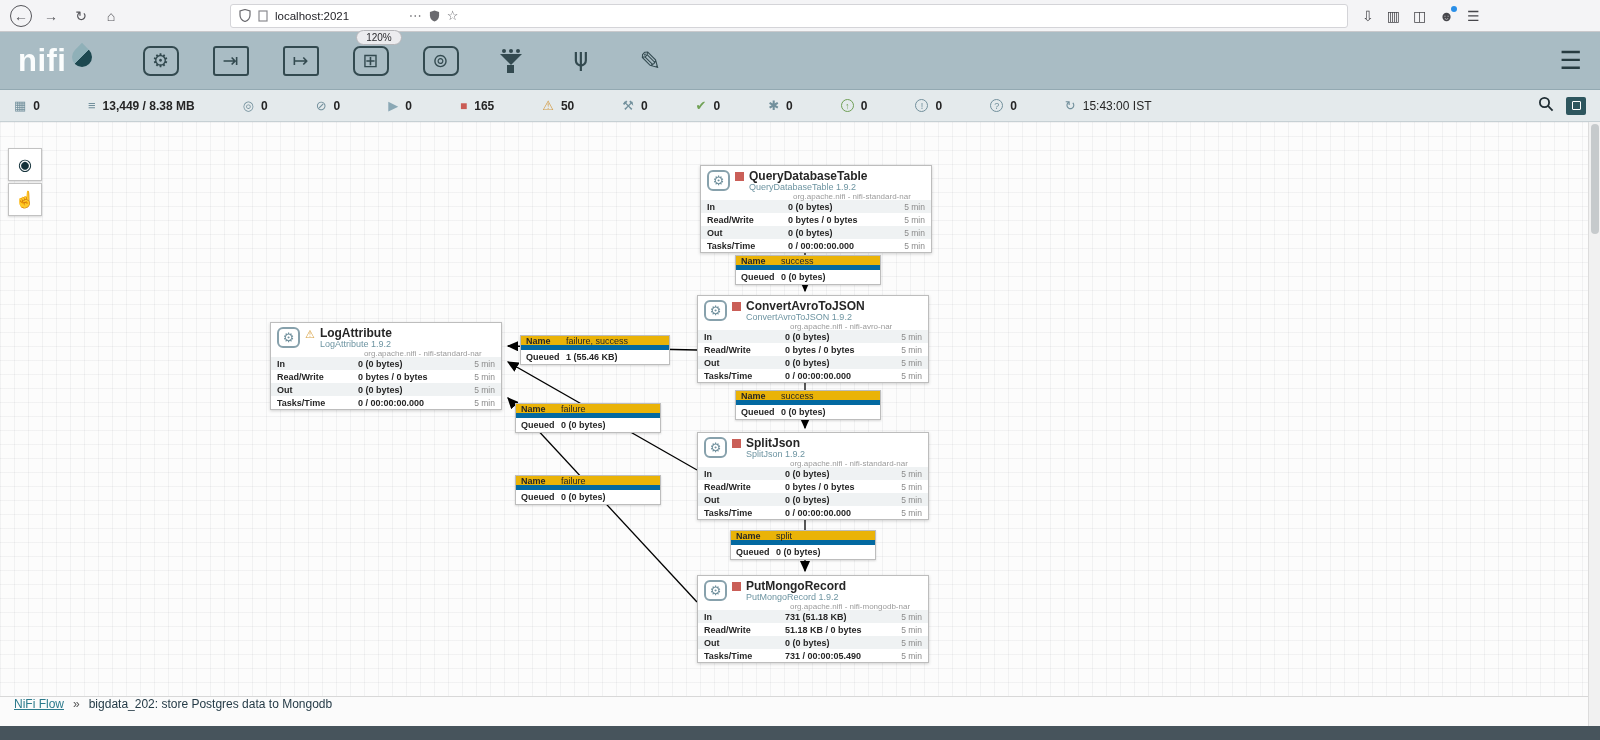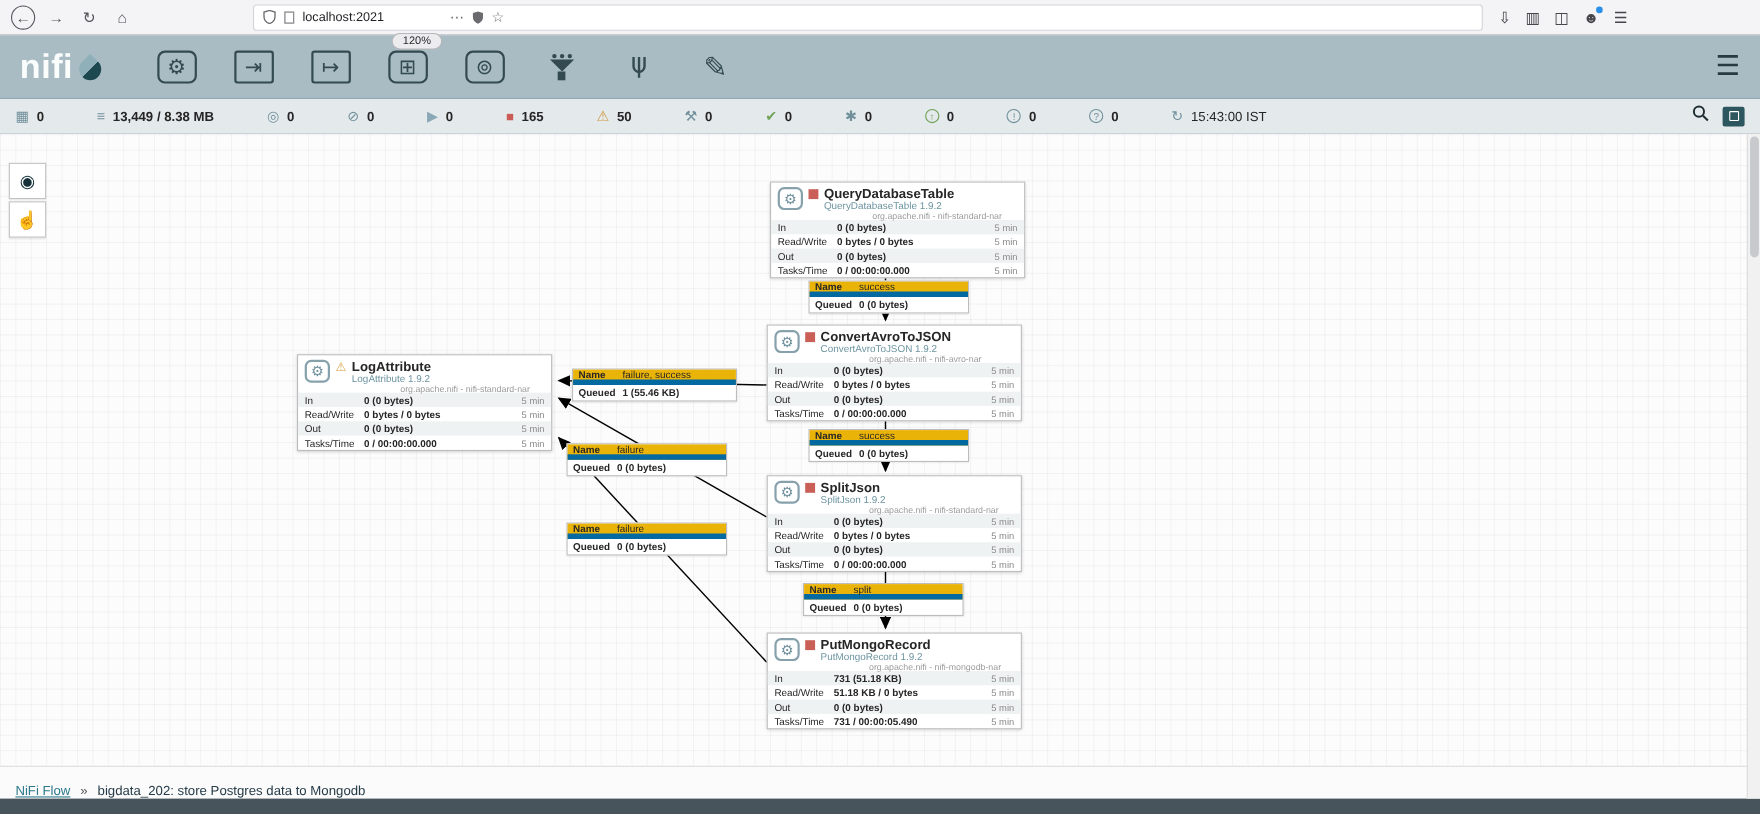--- a/index.html
+++ b/index.html
@@ -21,21 +21,21 @@
   .zoom-pill { font-size:10px; color:#2a2a2e; background:#ececef; border:1px solid #b6b6ba;
                border-radius:10px; padding:1px 9px;margin-top:44px; }
   .b-right { display:flex; align-items:center; gap:13px; margin-left:6px; color:#46464b; font-size:14px; }
   .acct { position:relative; }
   .acct .badge-dot { position:absolute; top:-2px; right:-3px; width:6px; height:6px;
                      border-radius:50%; background:#2a8fe8; }
 
   
   .nifi-header { height:58px; background:#a9bcc4; display:flex; align-items:center;
                  padding:0 18px; border-bottom:1px solid #93a9b2; }
-  .logo { display:flex; align-items:center; }
+  .logo { display:flex; }
   .logo-text { font-size:31px; font-weight:bold; color:#fbfdfd; letter-spacing:0.5px; }
   .logo-drop { width:20px; height:20px; margin-left:5px; margin-top:4px;
                background:linear-gradient(90deg,#8fb0b8 50%, #1d4850 50%);
                border-radius:0 50% 50% 50%; transform:rotate(45deg); }
   .components { display:flex; align-items:center; gap:24px; margin-left:46px; color:#334a50; }
   .comp { width:46px; height:40px; display:flex; align-items:center; justify-content:center; }
   .comp-box { width:36px; height:30px; border:2.2px solid #334a50; display:flex;
               align-items:center; justify-content:center; font-size:19px; }
   .rad6 { border-radius:7px; } .rad2 { border-radius:3px; }
   .comp-glyph { font-size:26px; line-height:1; }
@@ -85,35 +85,35 @@
                font-size:13px; line-height:17px; text-align:center; margin-right:5px; flex:none; }
   .run-status { margin:2px 5px 0 0; flex:none; }
   .stopped-sq { width:9px; height:9px; background:#ca5f58; }
   .warn-tri { color:#d8a243; font-size:11px; line-height:10px; }
   .proc-titles { min-width:0; }
   .proc-name { font-size:12px; font-weight:bold; color:#262626; line-height:12px; }
   .proc-type { font-size:9px; color:#6d94a1; line-height:10px; }
   .proc-bundle { font-size:8px; color:#9b9b9b; line-height:9px;margin-left:44px; }
   .stat-row { display:flex; align-items:center; height:13px; padding:0 6px; font-size:9px; }
   .stat-row.alt { background:#eff2f3; }
-  .stat-label { font-weight:normal; color:#262626; width:54px; flex:none; }
+  .stat-label { font-weight:bold; color:#262626; width:81px; flex:none; }
   .stat-value { font-weight:bold; color:#262626; flex:1; }
   .stat-window { color:#8b8b8b; font-size:8.5px; }
 
   .conn-label { position:absolute; width:146px; background:#fff; border:1px solid #bdbdbd;
                 box-shadow:0 1px 2px rgba(0,0,0,.15); z-index:2; font-size:9px; }
   .conn-row { display:flex; align-items:center; height:14px; padding:0 5px; }
   .conn-row.head { background:#eab308; border-bottom:5px solid #0369a1; }
   .conn-key { font-weight:bold; color:#262626; width:40px; flex:none; }
   .conn-val { color:#262626; font-weight:bold; }
   .conn-row.head .conn-val { font-weight:normal; }
 
   
   .breadcrumb { height:30px; background:#fbfbfb; border-top:1px solid #d8d8d8; display:flex;
-                align-items:flex-end; gap:9px; padding-left:14px; font-size:12px; }
+                align-items:flex-start; gap:9px; padding-left:14px; font-size:12px; }
   .bc-link { color:#2c7a8c; text-decoration:underline; }
   .bc-sep { color:#555; }
   .bc-current { color:#253b47; font-weight:normal; }
   .bottom-strip { height:16px; background:#47545c; }
   .vscroll { position:absolute; right:0; top:122px; width:12px; height:604px; background:#f1f1f1;
              border-left:1px solid #dcdcdc; z-index:5; }
   .vscroll .thumb { position:absolute; top:2px; left:2px; width:8px; height:110px;
                     background:#c6cacc; border-radius:4px; }
 </style>
 </head>

